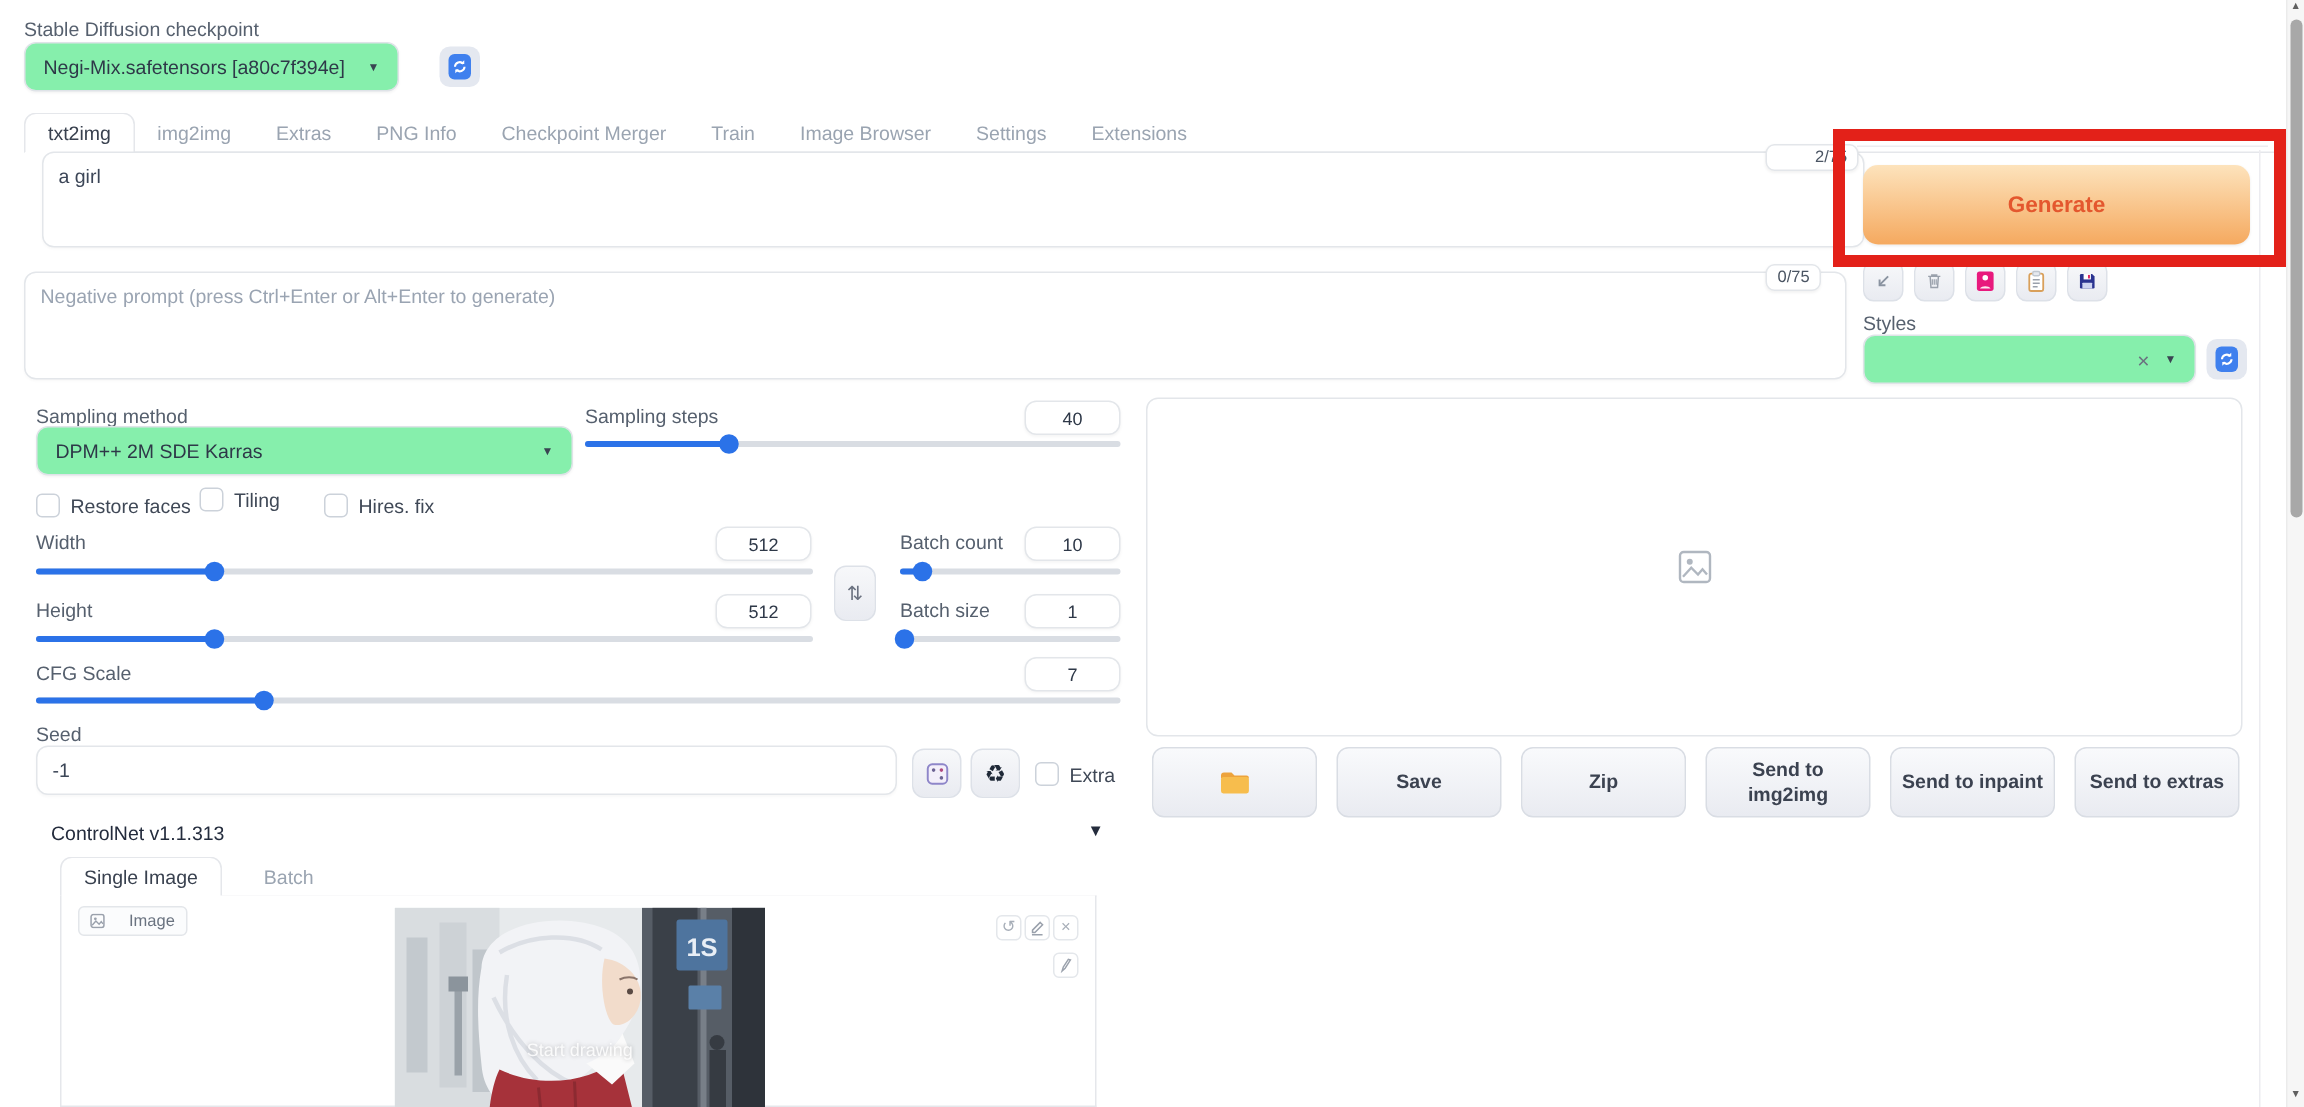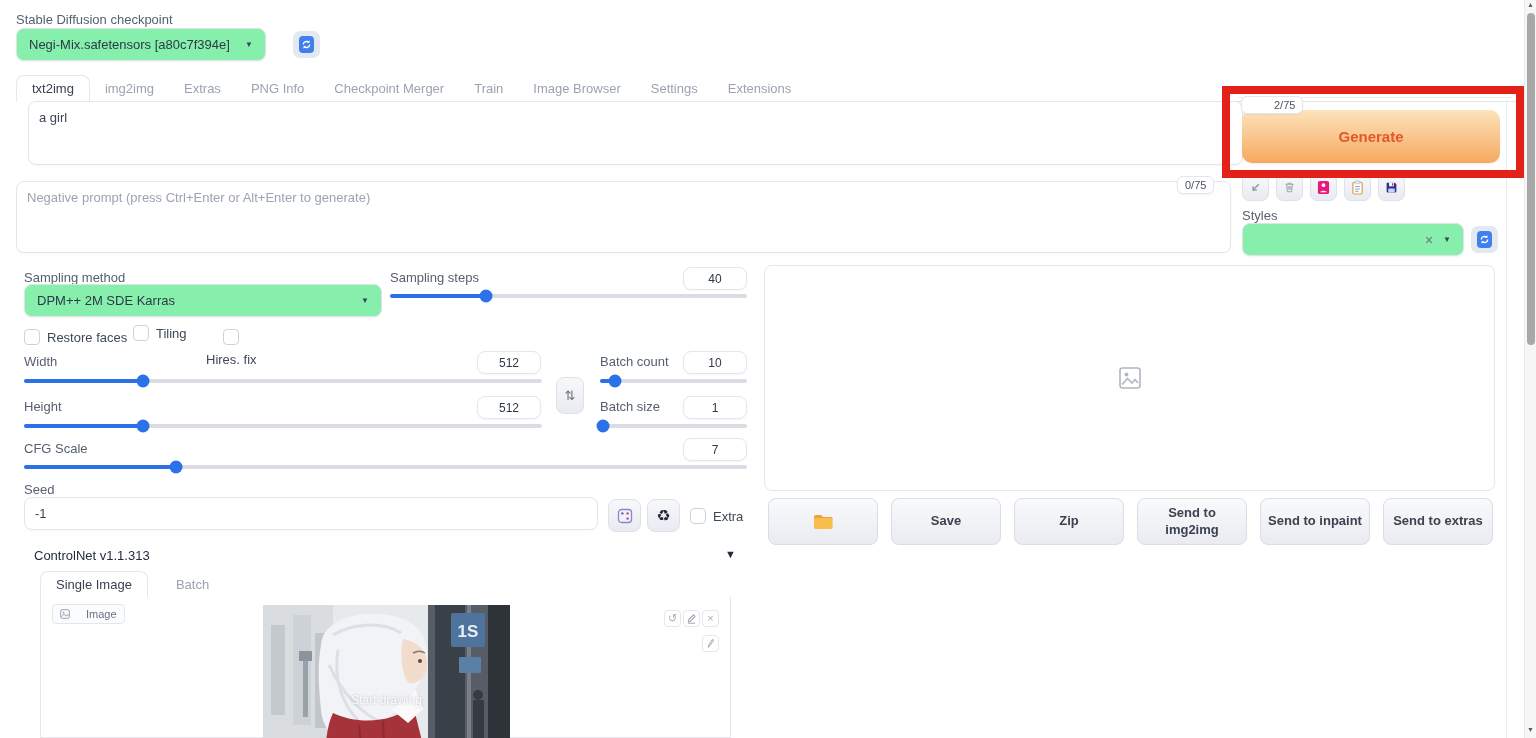--- a/index.html
+++ b/index.html
@@ -105,21 +105,21 @@
   <div class="tab">img2img</div>
   <div class="tab">Extras</div>
   <div class="tab">PNG Info</div>
   <div class="tab">Checkpoint Merger</div>
   <div class="tab">Train</div>
   <div class="tab">Image Browser</div>
   <div class="tab">Settings</div>
   <div class="tab">Extensions</div>
 </div>
 
-<div class="abs counter-badge" style="left:1241px;top:96px;padding-left:32px;">2/75</div>
+<div class="abs counter-badge" style="left:1177px;top:96px;padding-left:32px;">2/75</div>
 <textarea class="abs txtbox" style="left: 16px; top: 101px; width: 1215px; height: 64px; margin-left: 12px;">a girl</textarea>
 
 <div class="abs counter-badge" style="left:1177px;top:176px;">0/75</div>
 <textarea class="abs txtbox" style="left: 16px; top: 181px; width: 1215px; height: 72px;" placeholder="Negative prompt (press Ctrl+Enter or Alt+Enter to generate)"></textarea>
 
 <div class="abs" style="left:1238px;top:97px;width:274px;border-top:1px solid #ececf0;"></div>
 <div class="abs" style="left:1506px;top:100px;width:1px;height:638px;background:#ececf0;"></div>
 
 <button class="abs" style="left:1242px;top:110px;width:258px;height:53px;border:none;border-radius:10px;
   background:linear-gradient(180deg,#fde3bc 0%,#f5a95f 100%);box-shadow:0 1px 2px rgba(0,0,0,.08);
@@ -194,21 +194,21 @@
 </div>
 
 <div class="abs cb-row" style="left:24px;top:329px;">
   <div class="cb"></div>
   <span class="cb-lbl">Restore faces</span>
 </div>
 <div class="abs cb-row" style="left:133px;top:325px;">
   <div class="cb"></div>
   <span class="cb-lbl">Tiling</span>
 </div>
-<div class="abs cb-row" style="left:206px;top:329px;flex-direction:column;">
+<div class="abs cb-row" style="left:216px;top:329px;">
   <div class="cb"></div>
   <span class="cb-lbl">Hires. fix</span>
 </div>
 
 <div class="abs lbl" style="left:24px;top:354px;">Width</div>
 <input class="abs num-input" style="left: 477px; top: 351px;" value="512">
 <div class="abs slider" style="left:24px;top:379px;width:518px;">
   <div class="fill" style="width: 23%;"></div>
   <div class="handle" style="left: 23%;"></div>
 </div>

